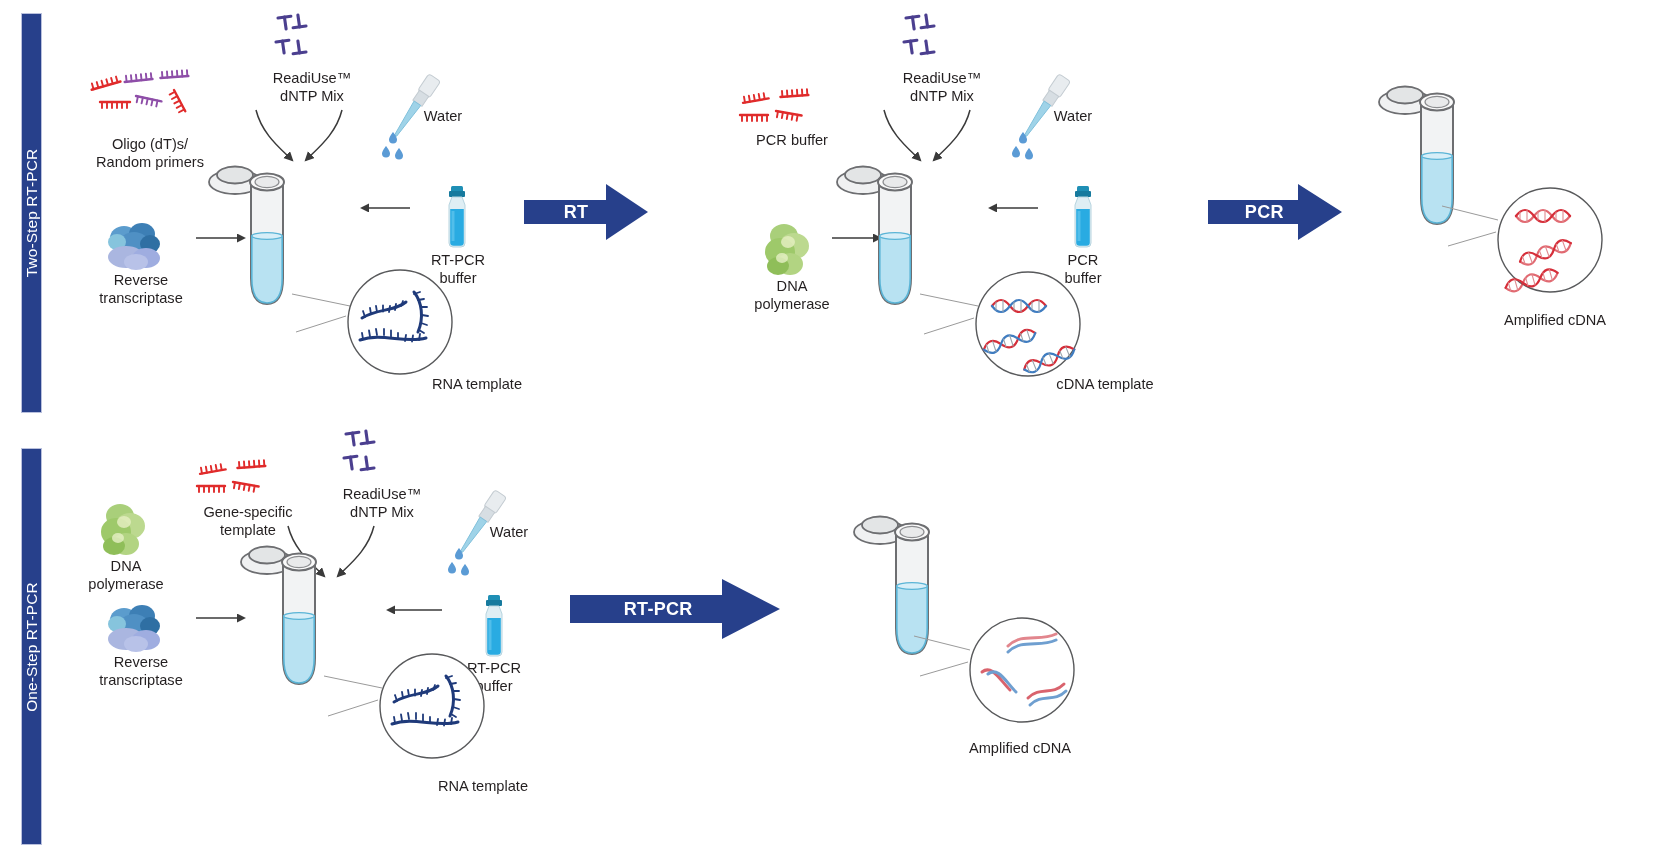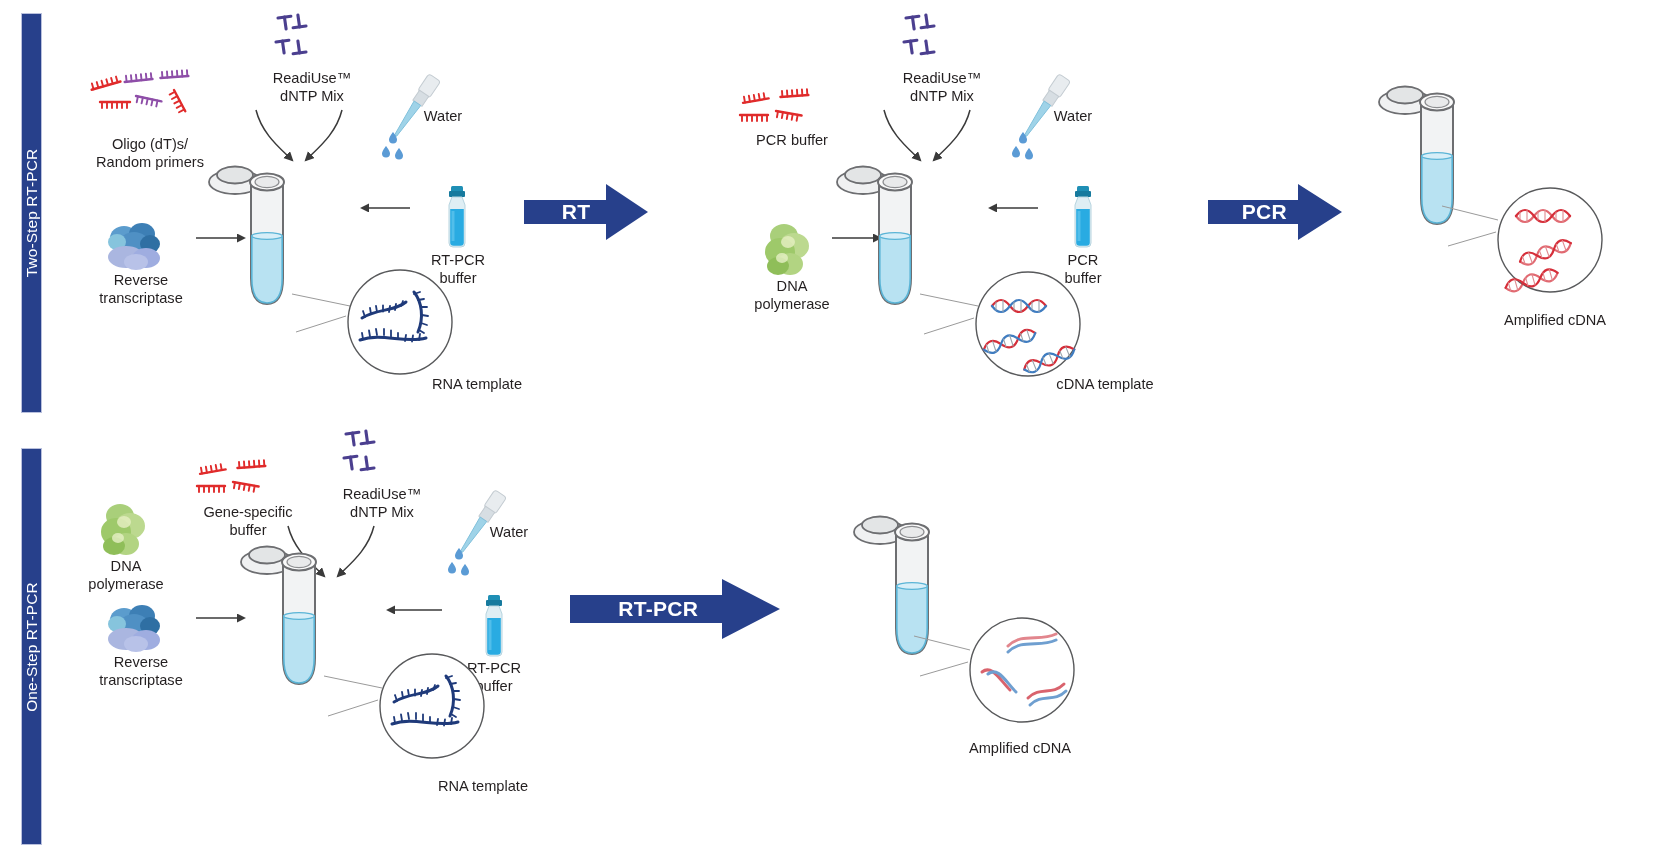--- a/index.html
+++ b/index.html
@@ -15,21 +15,21 @@
        white-space:nowrap;color:#ffffff;font-size:15.5px;letter-spacing:.1px;}
 
   
   .lbl{position:absolute;font-size:14.6px;line-height:1.22;text-align:center;
        color:#231f20;white-space:pre-line;}
 
   
   .proc-arrow{position:absolute;}
   .proc-arrow .atxt{position:absolute;left:0;top:0;width:100%;height:100%;
        display:flex;align-items:center;justify-content:center;
-       color:#fff;font-size:21px;font-weight:700;letter-spacing:.3px;
+       color:#fff;font-size:18px;font-weight:700;letter-spacing:.3px;
        padding-right:16%;box-sizing:border-box;}
 
   svg{display:block;overflow:visible;}
   .abs{position:absolute;}
 </style>
 </head>
 <body>
 
 <div class="stage">
 
@@ -620,21 +620,21 @@
               <line x1="7" y1="0" x2="7" y2="6"></line>
           <line x1="12" y1="0" x2="12" y2="6"></line>
               <line x1="17" y1="0" x2="17" y2="6"></line>
               <line x1="22" y1="0" x2="22" y2="6"></line>
             </g>
         </g>
       </g>
     </svg>
   </div>
   <div class="lbl" style="left:175px;top:504px;width:146px;">Gene-specific
-buffer</div>
+template</div>
 
   <div class="abs" style="left:340px;top:428px;width:70px;height:54px;">
     <svg width="70" height="54" viewBox="0 0 70 54">
       <g stroke="#4b3f8f" stroke-width="3.1" fill="none" stroke-linecap="round">
         <g transform="translate(6,6) rotate(-8)">
             <line x1="0" y1="0" x2="13" y2="0"></line>
             <line x1="6.5" y1="0" x2="6.5" y2="12"></line>
           </g>
         <g transform="translate(34,14) rotate(172)">
             <line x1="0" y1="0" x2="13" y2="0"></line>

